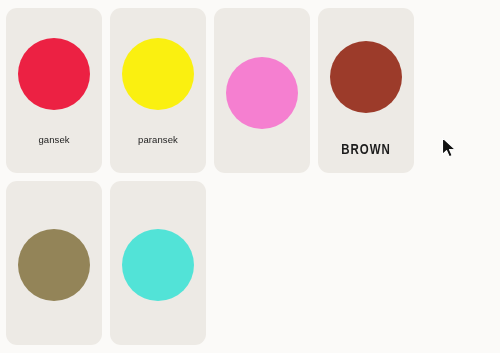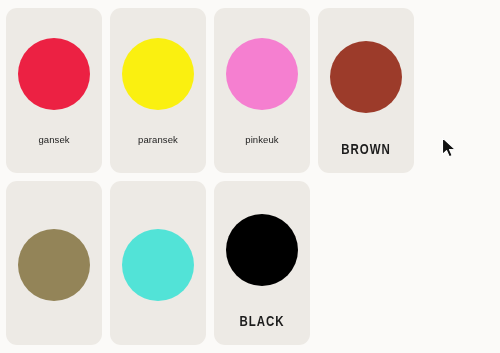--- a/index.html
+++ b/index.html
@@ -103,45 +103,38 @@
     <div class="color-card">
       <div class="swatch-wrap">
         <div class="swatch" style="background: rgb(250, 240, 16);"></div>
       </div>
       <div class="card-label label-lower">paransek</div>
     </div>
     <div class="color-card">
       <div class="swatch-wrap">
         <div class="swatch" style="background: rgb(245, 127, 208);"></div>
       </div>
-      <div class="card-label label-lower">pinkeuk</div>
     </div>
     <div class="color-card">
       <div class="swatch-wrap">
         <div class="swatch" style="background: rgb(156, 59, 42);"></div>
       </div>
       <div class="card-label label-upper">BROWN</div>
     </div>
     <div class="color-card">
       <div class="swatch-wrap">
         <div class="swatch" style="background: rgb(147, 132, 88);"></div>
       </div>
       <div class="card-label label-empty"></div>
     </div>
     <div class="color-card">
       <div class="swatch-wrap">
         <div class="swatch" style="background: rgb(82, 227, 215);"></div>
       </div>
       <div class="card-label label-empty"></div>
     </div>
-    <div class="color-card">
-      <div class="swatch-wrap">
-        <div class="swatch" style="background: rgb(0, 0, 0);"></div>
-      </div>
-      <div class="card-label label-upper">BLACK</div>
-    </div>
   </div>
 
 <div class="mouse-cursor" style="left: 441px; top: 137px;">
   <svg width="16" height="22" viewBox="0 0 16 22" xmlns="http://www.w3.org/2000/svg">
     <path d="M1.5 0.8 L1.5 17.5 L5.6 13.6 L8.3 19.8 L11.2 18.5 L8.5 12.5 L13.8 12.2 Z" fill="#111111" stroke="#ffffff" stroke-width="1.1" stroke-linejoin="round"></path>
   </svg>
 </div>
 
 </body></html>

